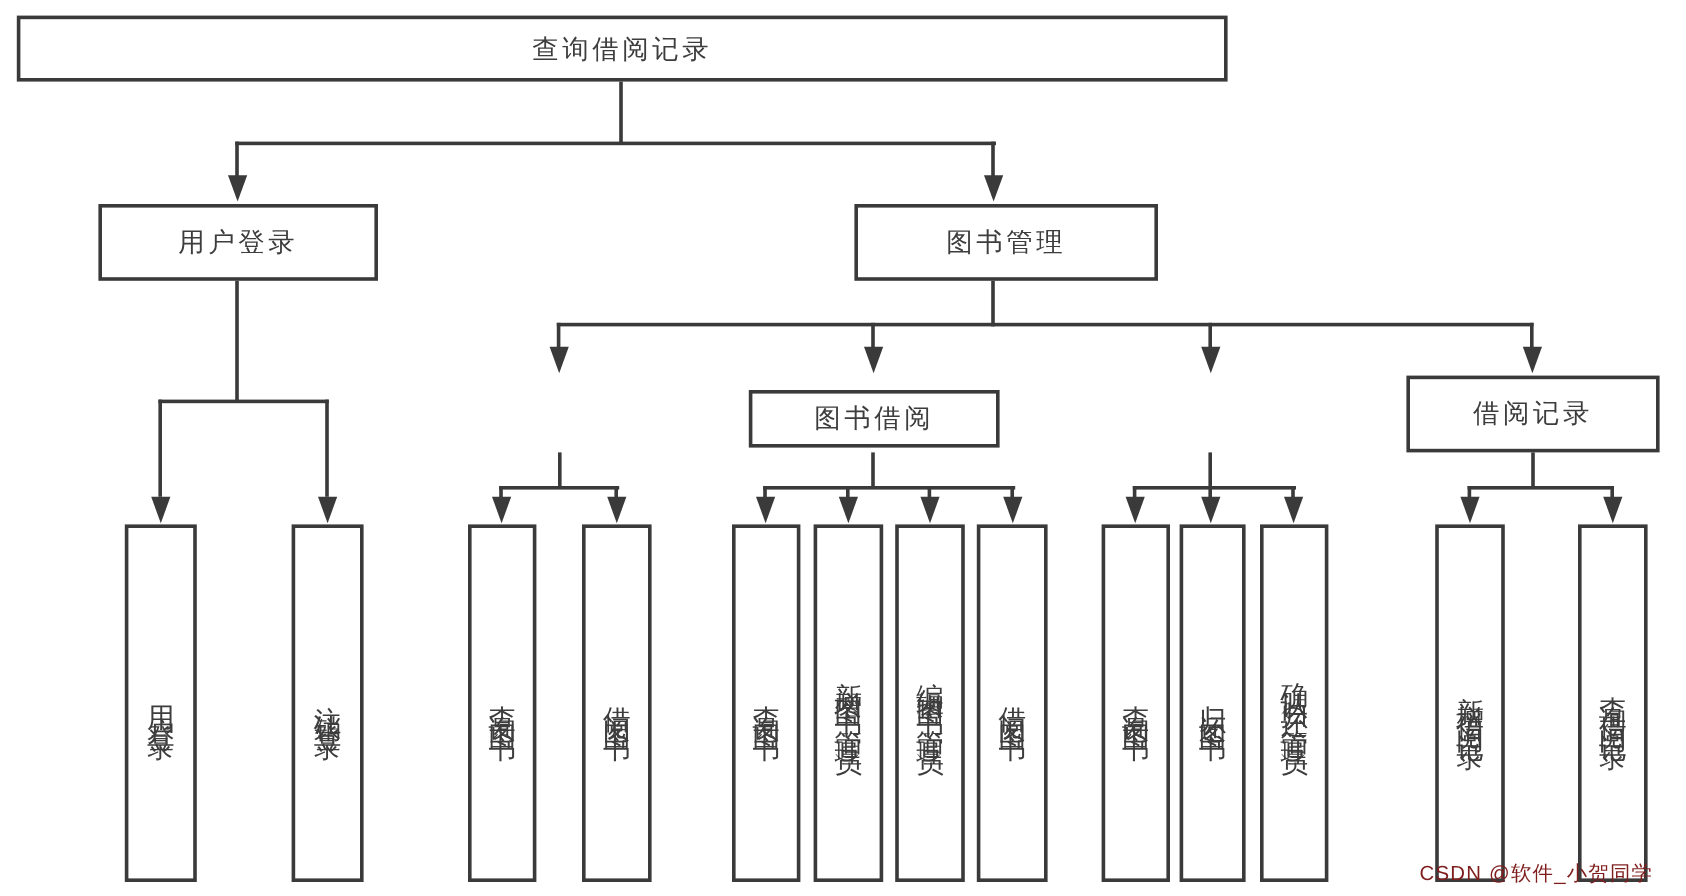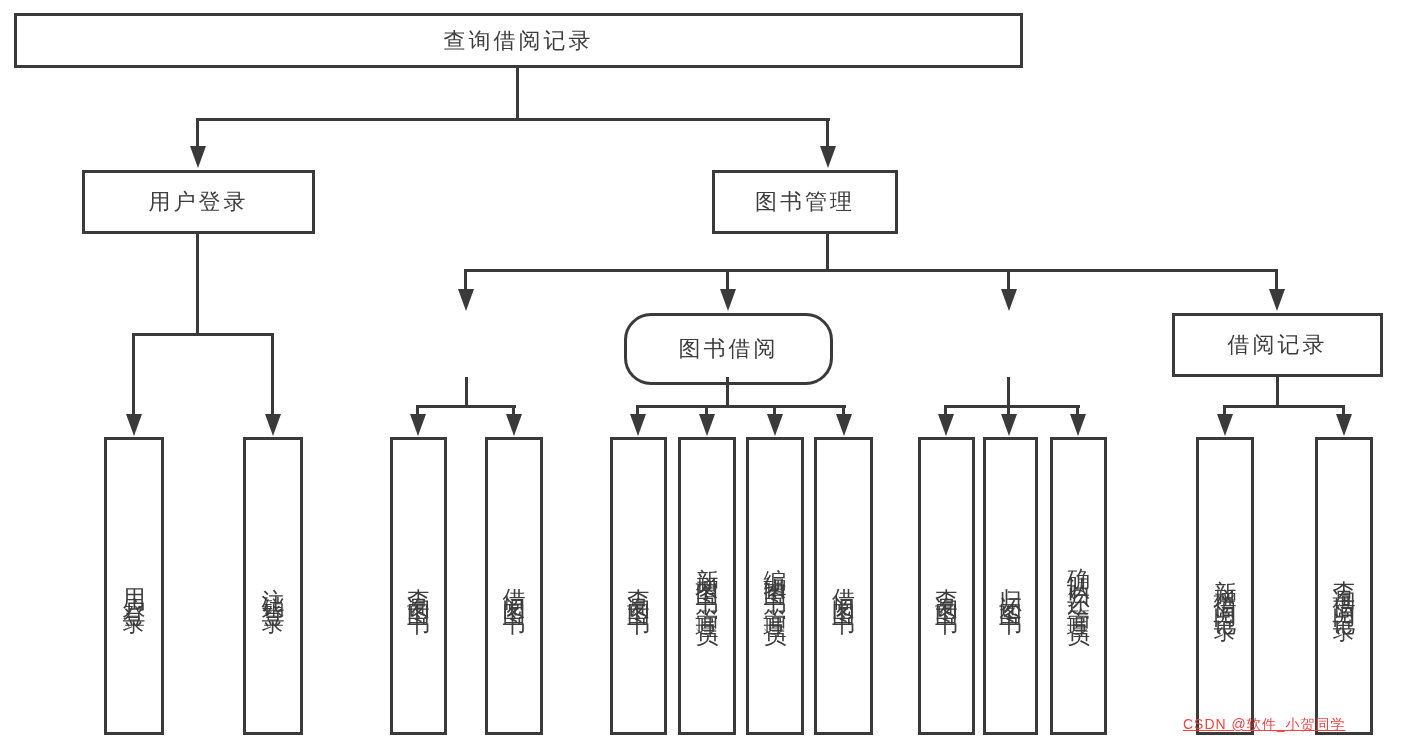--- a/index.html
+++ b/index.html
@@ -37,47 +37,46 @@
     position: absolute;
     width: 0; height: 0;
     border-left: 8px solid transparent;
     border-right: 8px solid transparent;
     border-top: 22px solid #3a3a3a;
   }
   .wm {
     position: absolute;
     left: 1183px;
     top: 716px;
-    font-size: 14px;
-    color: #ef4444;
+    font-size: 17px;
+    color: #7f1d1d;
     letter-spacing: 1px;
     white-space: nowrap;
     z-index: 5;
-    text-decoration: underline;
   }
 </style>
 </head>
 <body>
 
 <div id="canvas">
 
   <div class="bx" style="left:14px; top:13px; width:1009px; height:55px;">
     <span>查询借阅记录</span>
   </div>
 
   <div class="bx" style="left:82px; top:170px; width:233px; height:64px;">
     <span>用户登录</span>
   </div>
 
-  <div class="bx" style="left:712px; top:170px; width:186px; height:64px;">
+  <div class="bx" style="left:712px; top:170px; width:253px; height:64px;">
     <span>图书管理</span>
   </div>
 
 
-  <div class="bx" style="left:624px; top:313px; width:209px; height:72px;border-radius:27px;">
+  <div class="bx" style="left:624px; top:325px; width:209px; height:48px;">
     <span>图书借阅</span>
   </div>
 
 
   <div class="bx" style="left:1172px; top:313px; width:211px; height:64px;">
     <span>借阅记录</span>
   </div>
 
   <div class="bx" style="left:104px; top:437px; width:60px; height:298px;">
     <span class="vt">用户登录</span>

